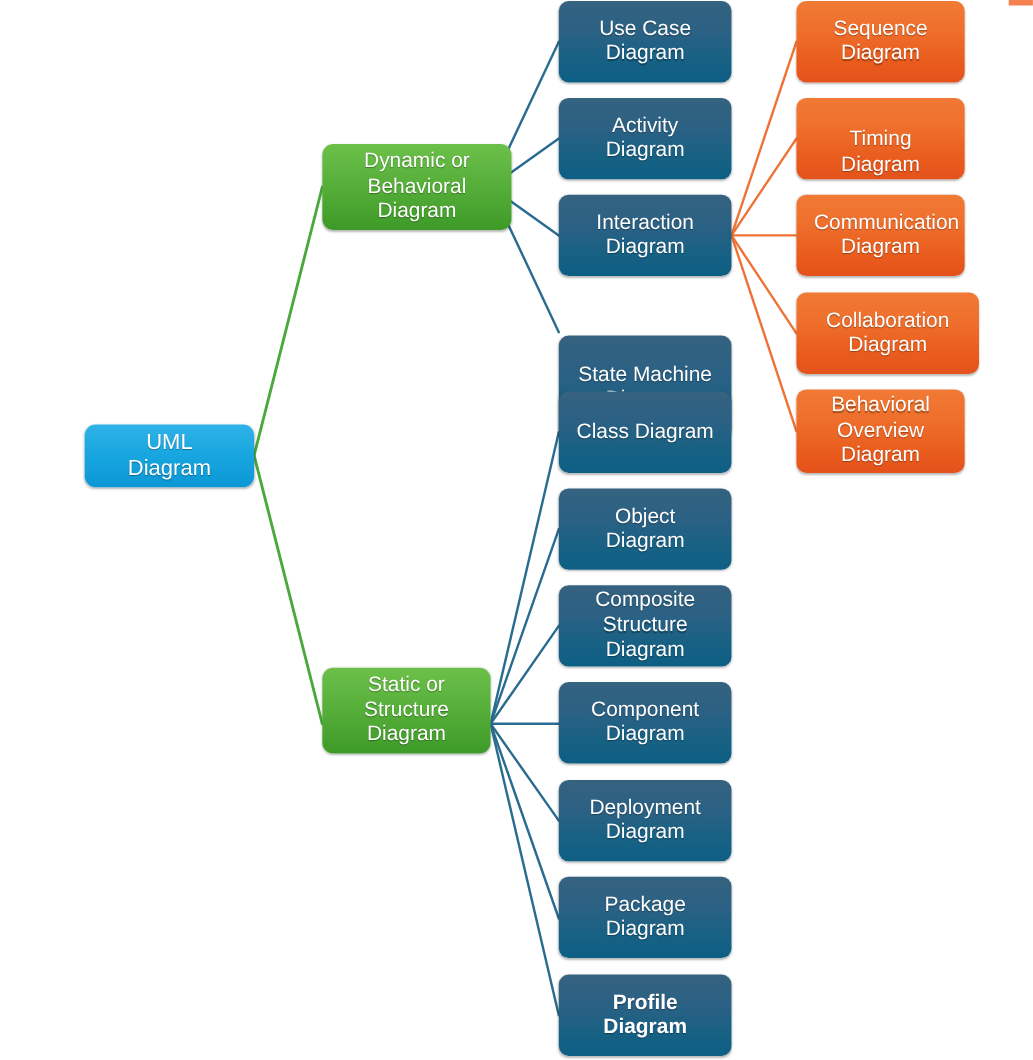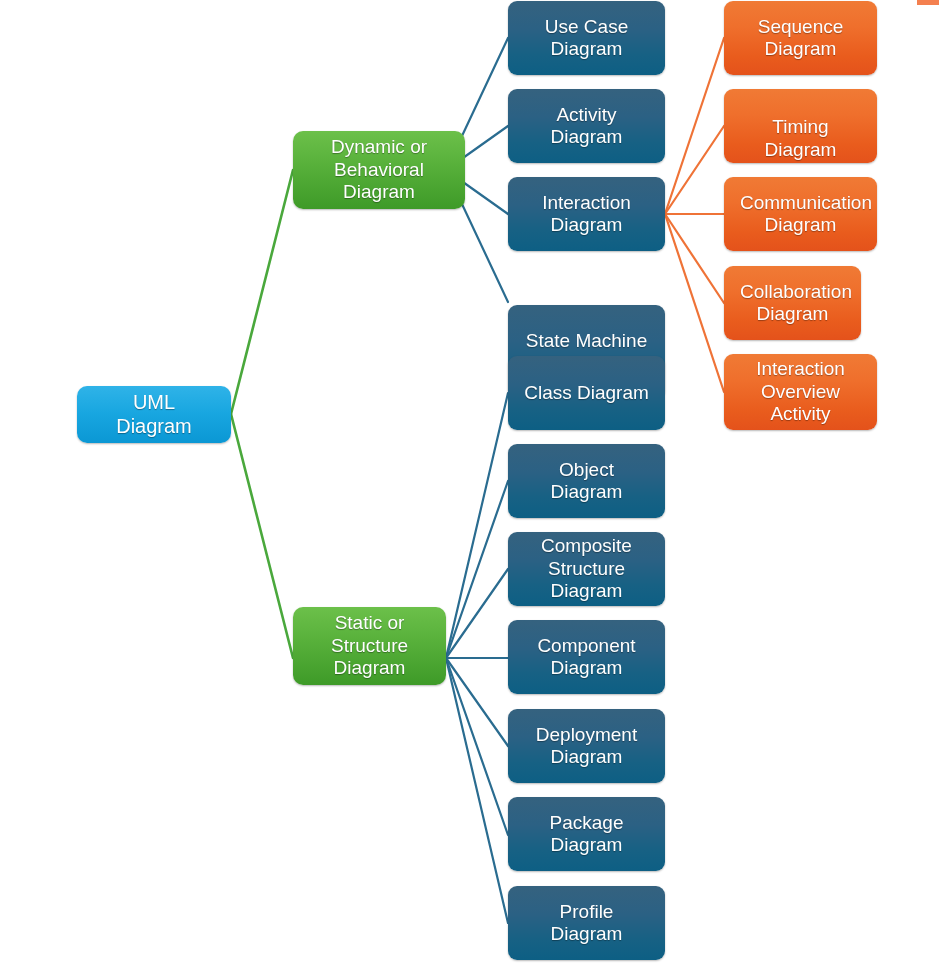--- a/index.html
+++ b/index.html
@@ -154,35 +154,35 @@
   </div>
   <div class="node blue" style="left:508px; top:620px; width:157px; height:74px;">
     <span>Component Diagram</span>
   </div>
   <div class="node blue" style="left:508px; top:709px; width:157px; height:74px;">
     <span>Deployment Diagram</span>
   </div>
   <div class="node blue" style="left:508px; top:797px; width:157px; height:74px;">
     <span>Package Diagram</span>
   </div>
-  <div class="node blue" style="left:508px; top:886px; width:157px; height:74px;">
+  <div class="node blue" style="left:508px; top:886px; width:157px; height:74px;font-weight:bold;">
     <span>Profile Diagram</span>
   </div>
 
   <div class="node orange" style="left:724px; top:1px; width:153px; height:74px;justify-content:center;">
     <span>Sequence Diagram</span>
   </div>
   <div class="node orange" style="left:724px; top:89px; width:153px; height:74px;align-items:flex-end;">
     <span>Timing Diagram</span>
   </div>
   <div class="node orange" style="left:724px; top:177px; width:153px; height:74px;">
     <span>Communication Diagram</span>
   </div>
-  <div class="node orange" style="left:724px; top:266px; width:137px; height:74px;">
+  <div class="node orange" style="left:724px; top:266px; width:166px; height:74px;">
     <span>Collaboration Diagram</span>
   </div>
   <div class="node orange" style="left:724px; top:354px; width:153px; height:76px;">
-    <span>Interaction Overview Activity</span>
+    <span>Behavioral Overview Diagram</span>
   </div>
 
   <div class="corner-mark"></div>
 
 </div>
 
 </body></html>

